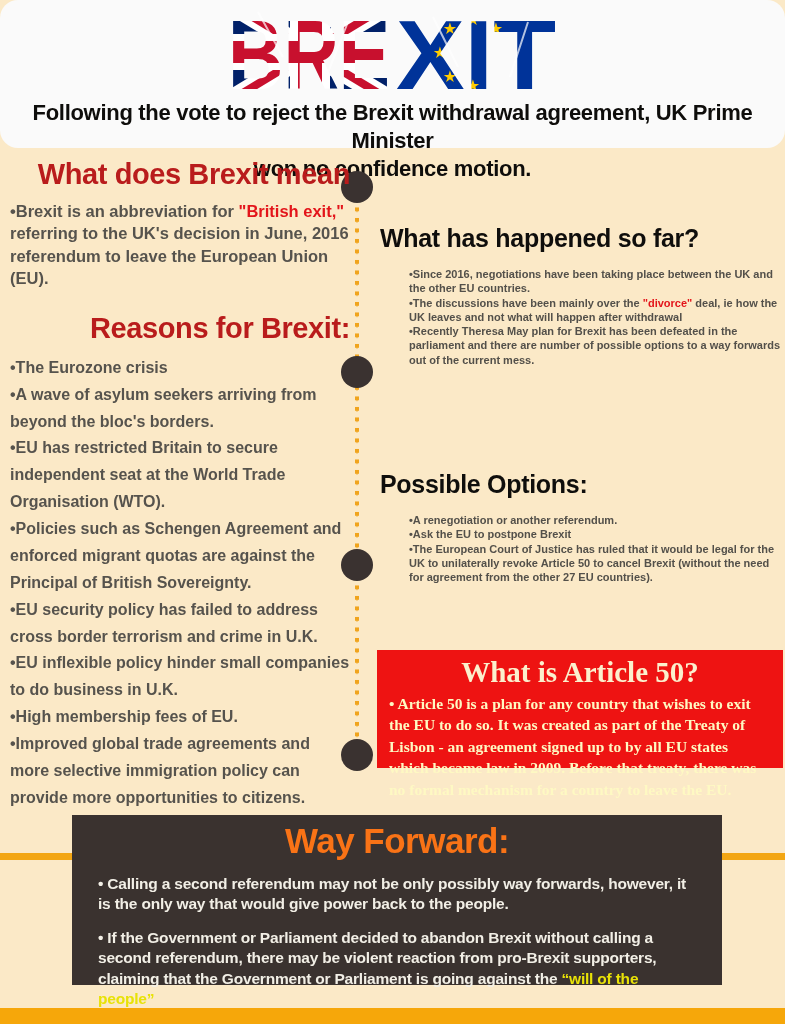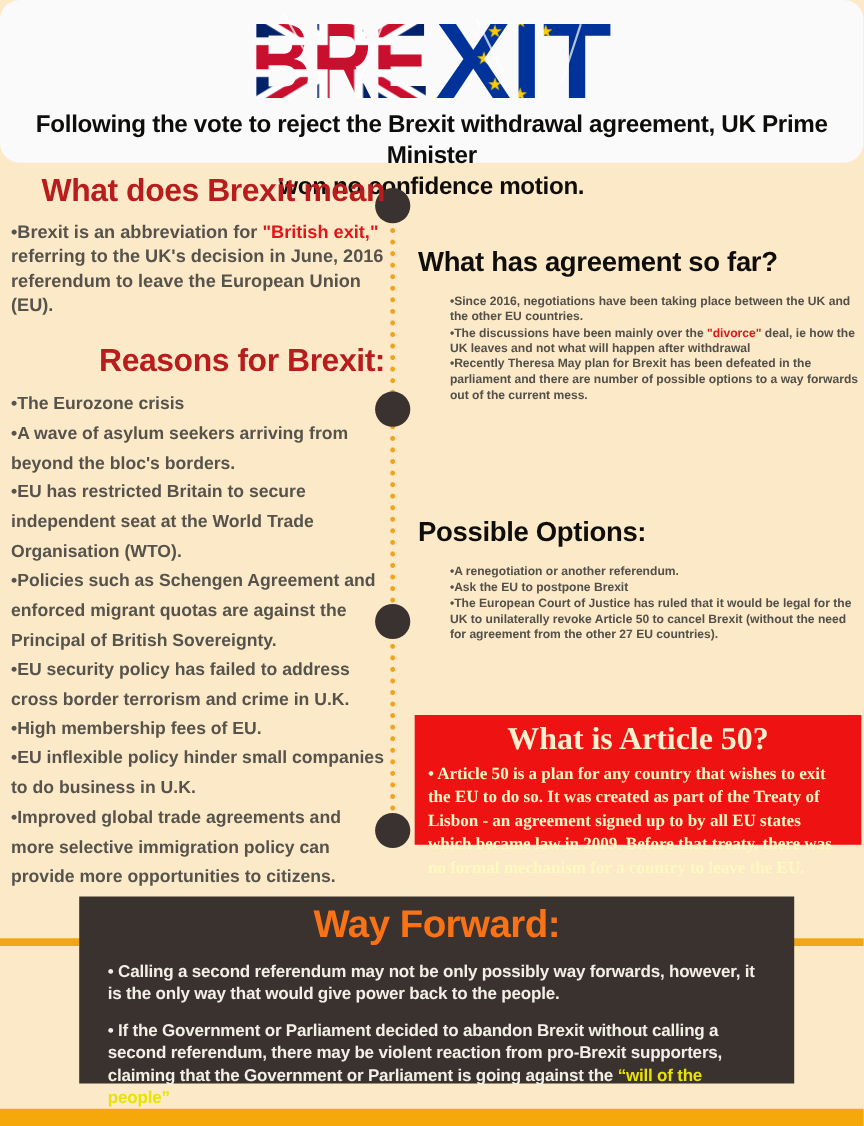--- a/index.html
+++ b/index.html
@@ -104,28 +104,28 @@
   <h2 class="h-big">What does Brexit mean</h2>
   <p class="intro"><span>•Brexit is an abbreviation for </span><span class="red-text">"British exit,"</span><span> referring to the UK's decision in June, 2016 referendum to leave the European Union (EU).</span></p>
 
   <h2 class="h-big reasons-title">Reasons for Brexit:</h2>
   <div class="reasons">
     <p>•The Eurozone crisis</p>
     <p>•A wave of asylum seekers arriving from beyond the bloc's borders.</p>
     <p>•EU has restricted Britain to secure independent seat at the World Trade Organisation (WTO).</p>
     <p>•Policies such as Schengen Agreement and enforced migrant quotas are against the Principal of British Sovereignty.</p>
     <p>•EU security policy has failed to address cross border terrorism and crime in U.K.</p>
+    <p>•EU inflexible policy hinder small companies to do business in U.K.</p>
     <p>•High membership fees of EU.</p>
-    <p>•EU inflexible policy hinder small companies to do business in U.K.</p>
     <p>•Improved global trade agreements and more selective immigration policy can provide more opportunities to citizens.</p>
   </div>
 </div>
 
 <div class="happened">
-  <h2 class="h-mid">What has agreement so far?</h2>
+  <h2 class="h-mid">What has happened so far?</h2>
   <div class="rbullets">
     <p>•Since 2016, negotiations have been taking place between the UK and the other EU countries.</p>
     <p><span>•The discussions have been mainly over the </span><span class="red-text">"divorce"</span><span> deal, ie how the UK leaves and not what will happen after withdrawal</span></p>
     <p>•Recently Theresa May plan for Brexit has been defeated in the parliament and there are number of possible options to a way forwards out of the current mess.</p>
   </div>
 </div>
 
 <div class="options">
   <h2 class="h-mid">Possible Options:</h2>
   <div class="rbullets">

